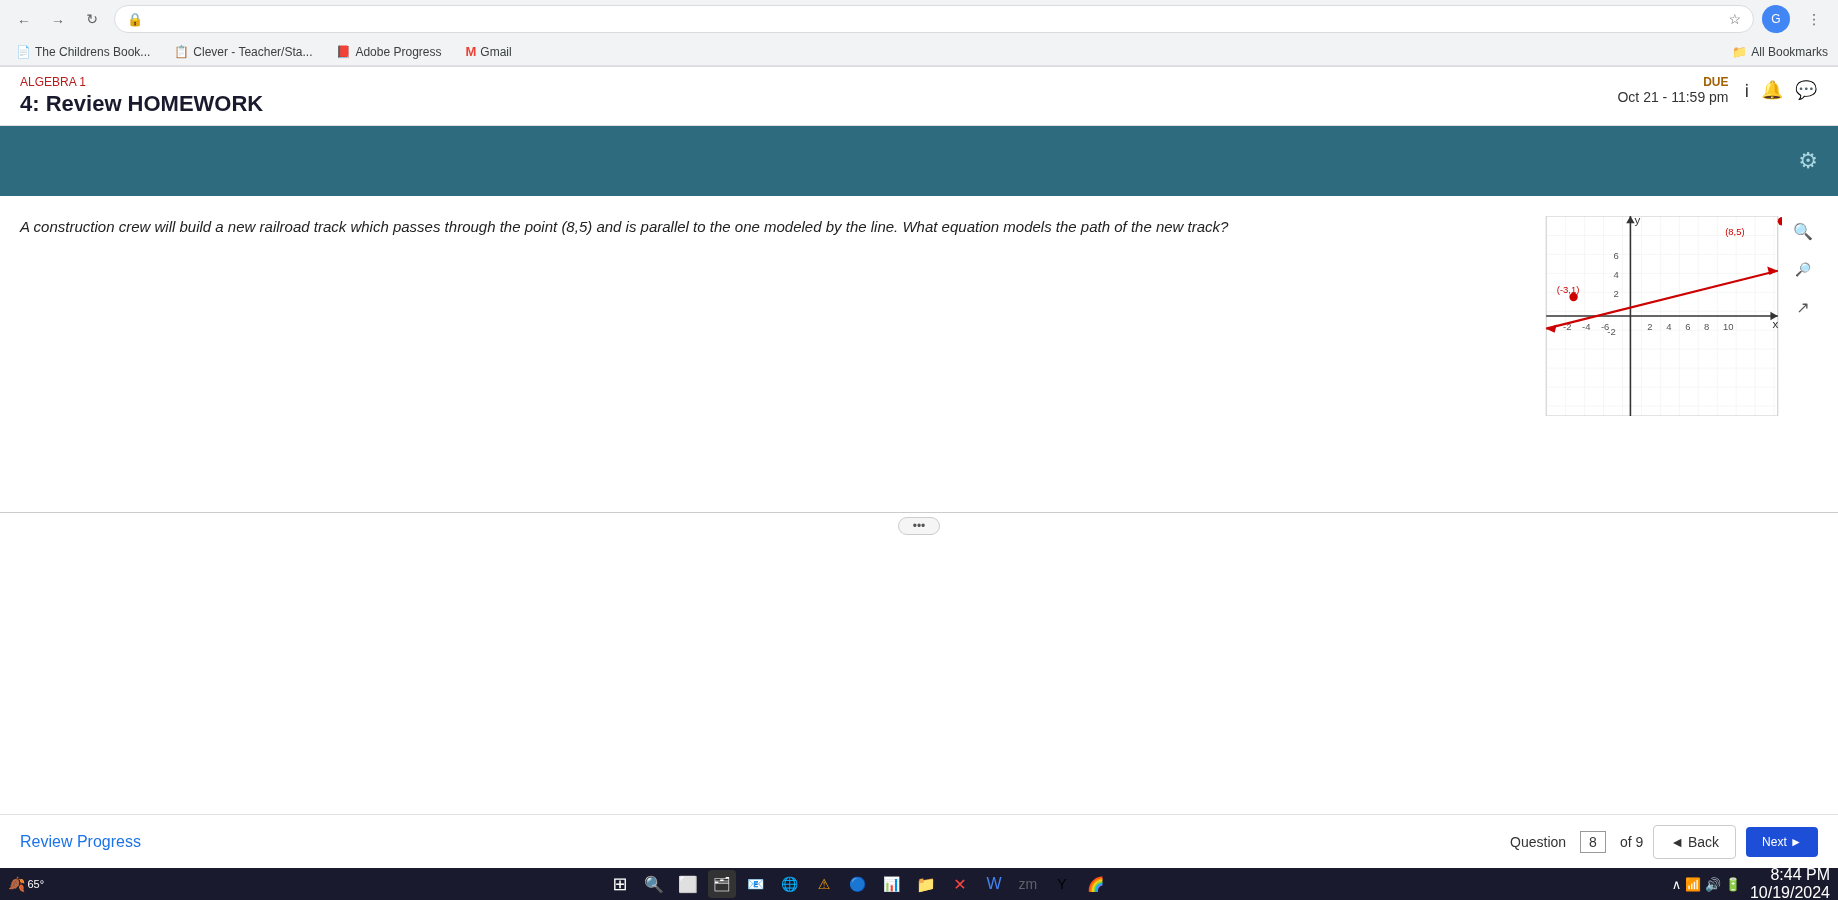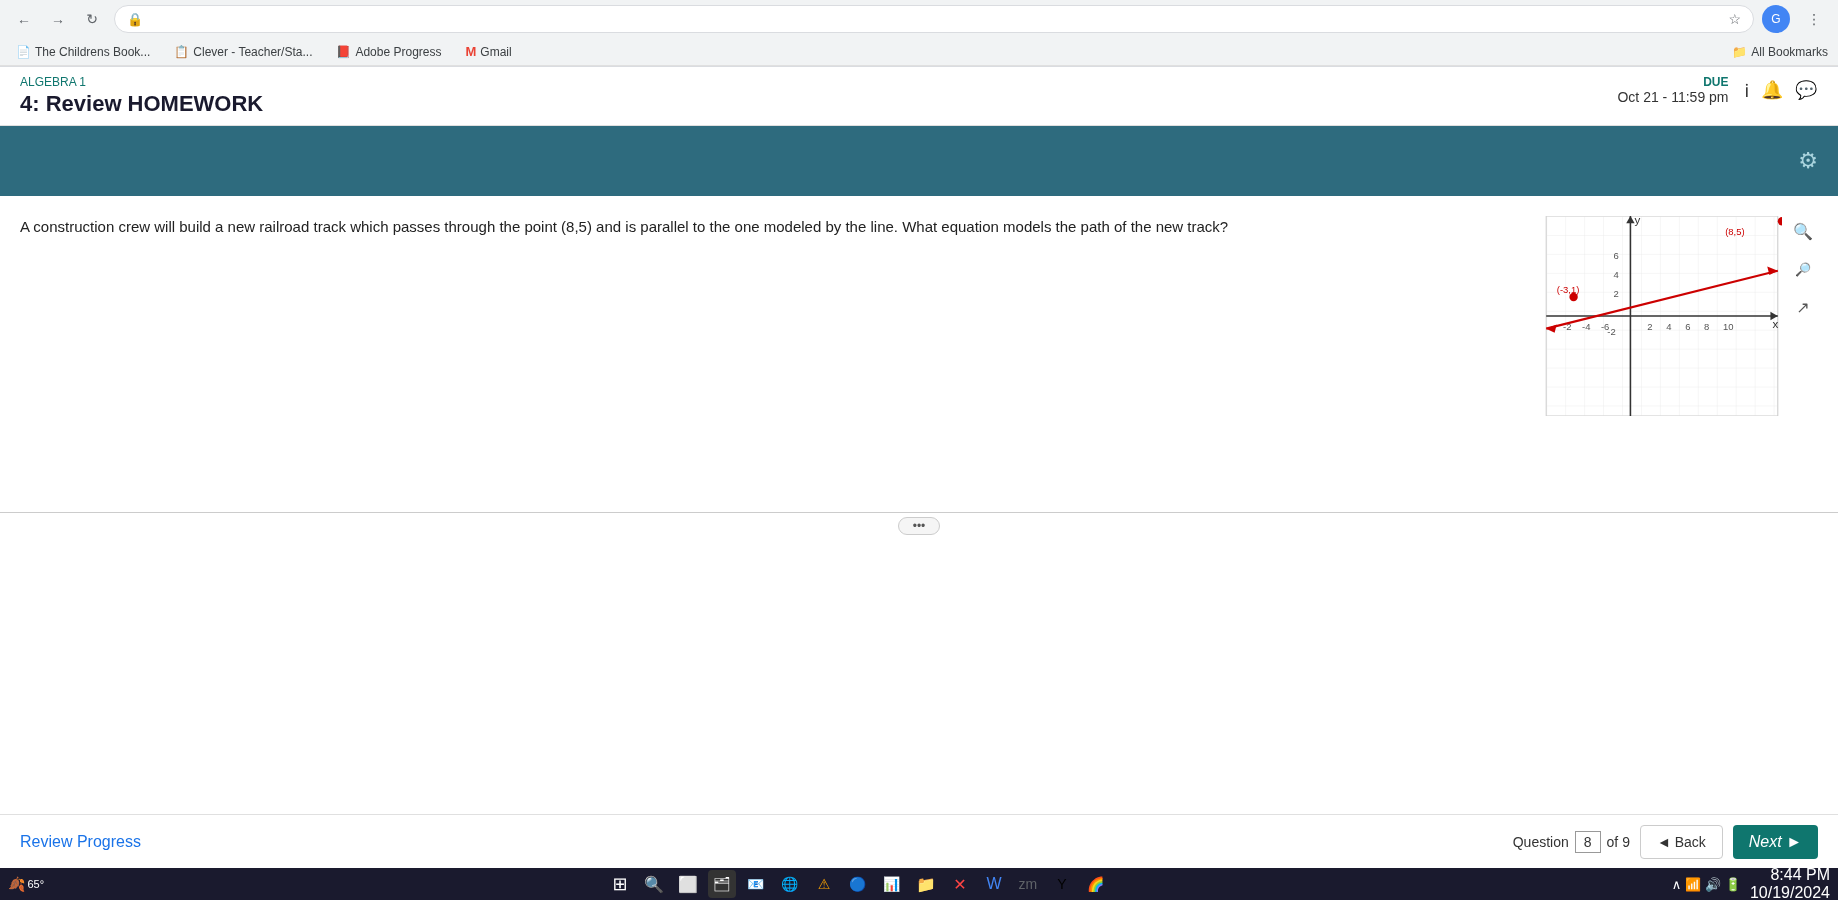--- a/index.html
+++ b/index.html
@@ -122,21 +122,21 @@
       align-items: flex-start;
     }
 
     .breadcrumb-section {
       display: flex;
       flex-direction: column;
     }
 
     .breadcrumb {
       font-size: 12px;
-      color: #0f766e;
+      color: #b91c1c;
       margin-bottom: 2px;
     }
 
     .page-title {
       font-size: 22px;
       font-weight: bold;
       color: #1a1a2e;
     }
 
     .due-section {
@@ -144,21 +144,21 @@
       align-items: center;
       gap: 16px;
     }
 
     .due-info {
       text-align: right;
     }
 
     .due-label {
       font-size: 12px;
-      color: #0f766e;
+      color: #a16207;
       font-weight: bold;
     }
 
     .due-date {
       font-size: 14px;
       color: #333;
     }
 
     .header-icons {
       display: flex;
@@ -194,20 +194,21 @@
     .question-area {
       flex: 1;
       padding: 20px;
       display: flex;
       gap: 20px;
       position: relative;
     }
 
     .question-text-section {
       flex: 1;
+      font-style: italic;
     }
 
     .question-text {
       font-size: 15px;
       color: #222;
       line-height: 1.5;
       margin-bottom: 20px;
     }
 
     .graph-section {
@@ -299,45 +300,44 @@
 
     .navigation-section {
       display: flex;
       align-items: center;
       gap: 10px;
     }
 
     .question-nav {
       display: flex;
       align-items: center;
-      gap: 6px;
+      gap: 14px;
       font-size: 14px;
       color: #333;
       text-align: center;
     }
 
     .question-number-box {
       border: 1px solid #999;
       padding: 2px 8px;
       font-size: 14px;
       color: #333;
     }
 
     .nav-button {
-      background: #0f766e;
+      background: #1d4ed8;
       color: white;
       border: none;
       padding: 8px 16px;
-      font-size: 16px;
+      font-size: 12px;
       cursor: pointer;
       border-radius: 4px;
       display: flex;
       align-items: center;
       gap: 4px;
-      font-style: italic;
     }
 
     .back-button {
       background: white;
       color: #333;
       border: 1px solid #ccc;
       padding: 8px 16px;
       font-size: 14px;
       cursor: pointer;
       border-radius: 4px;

